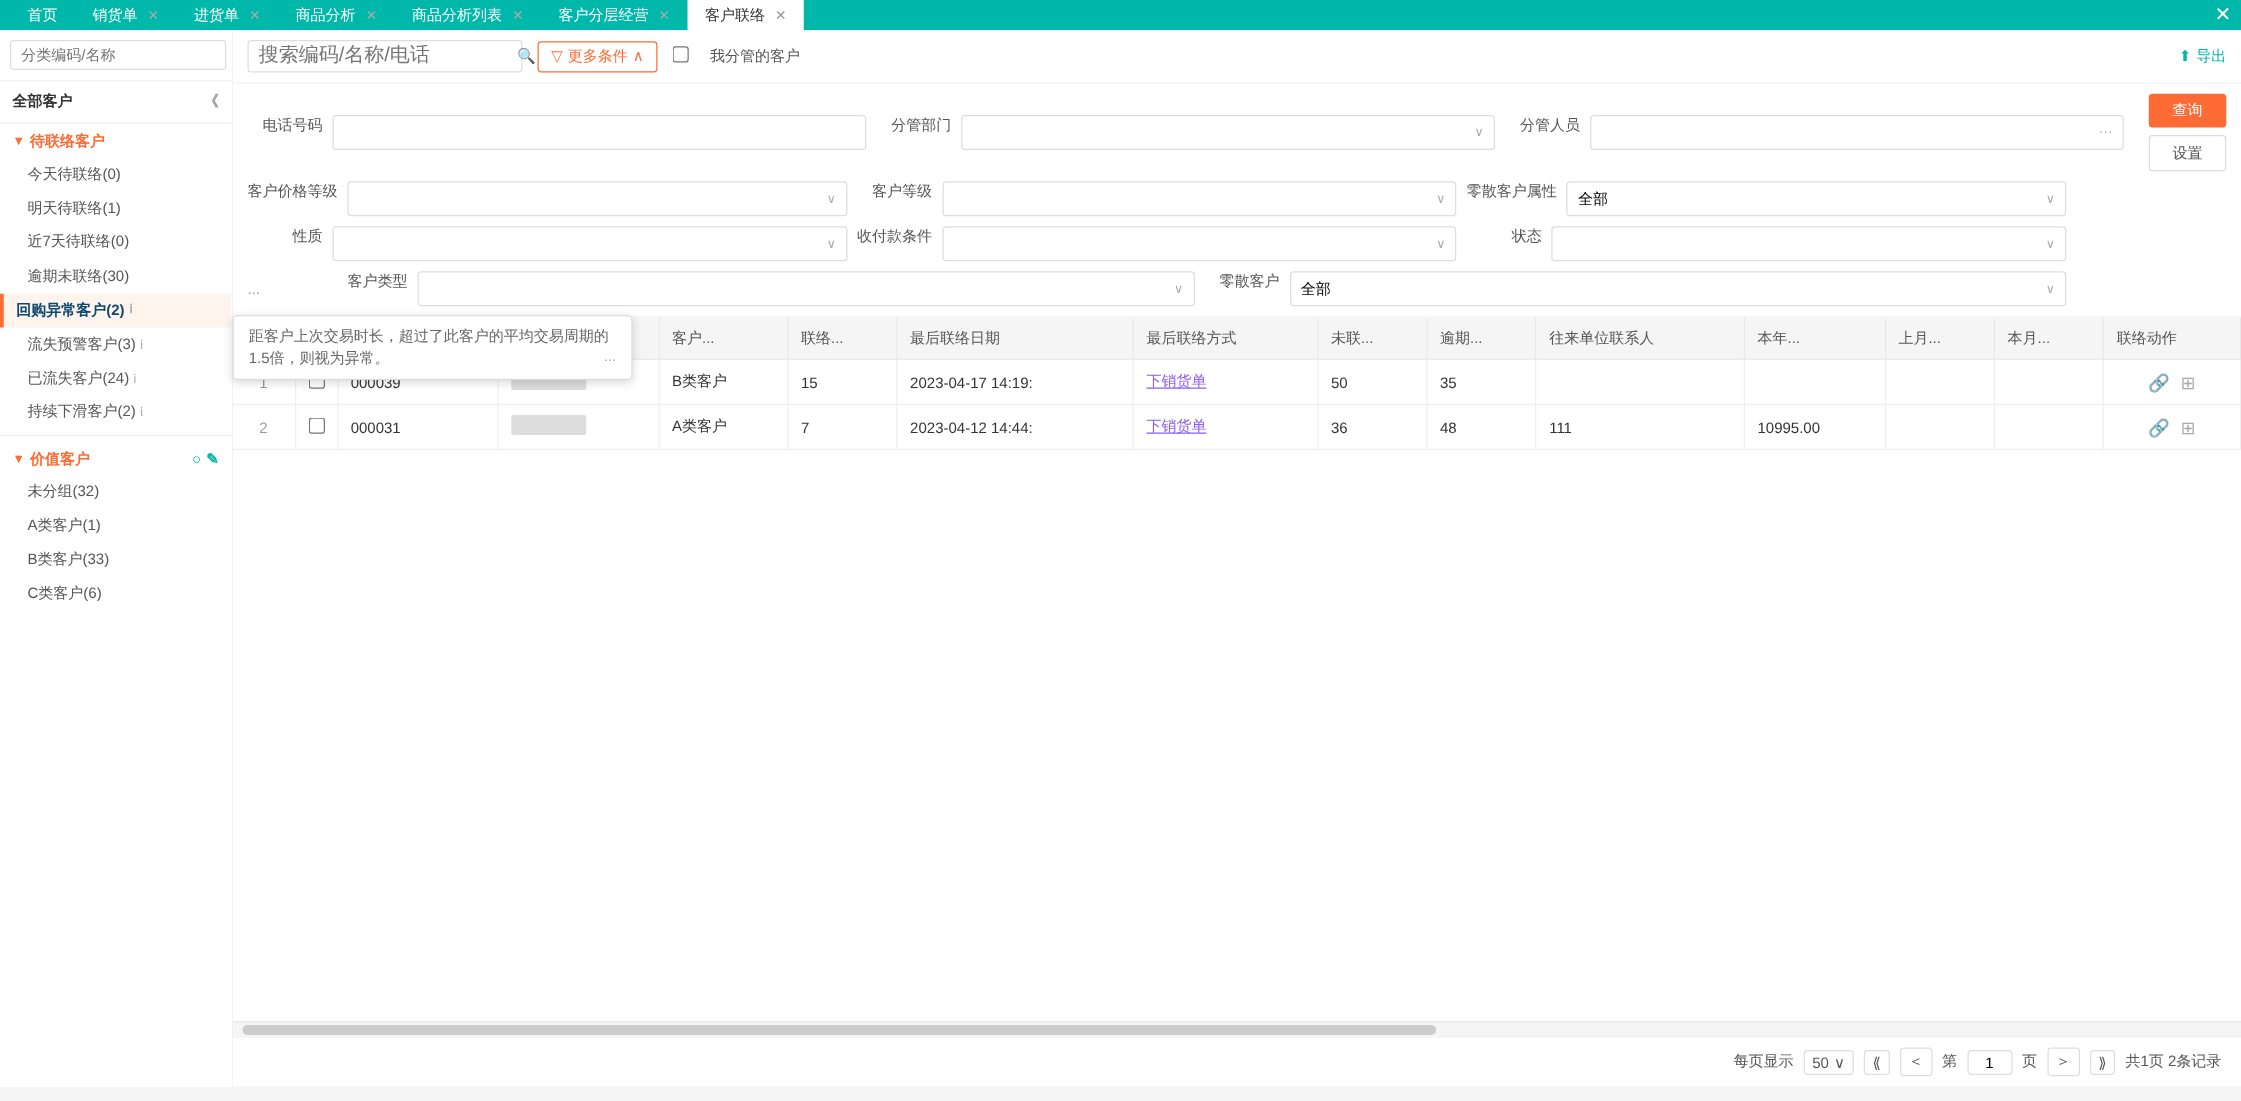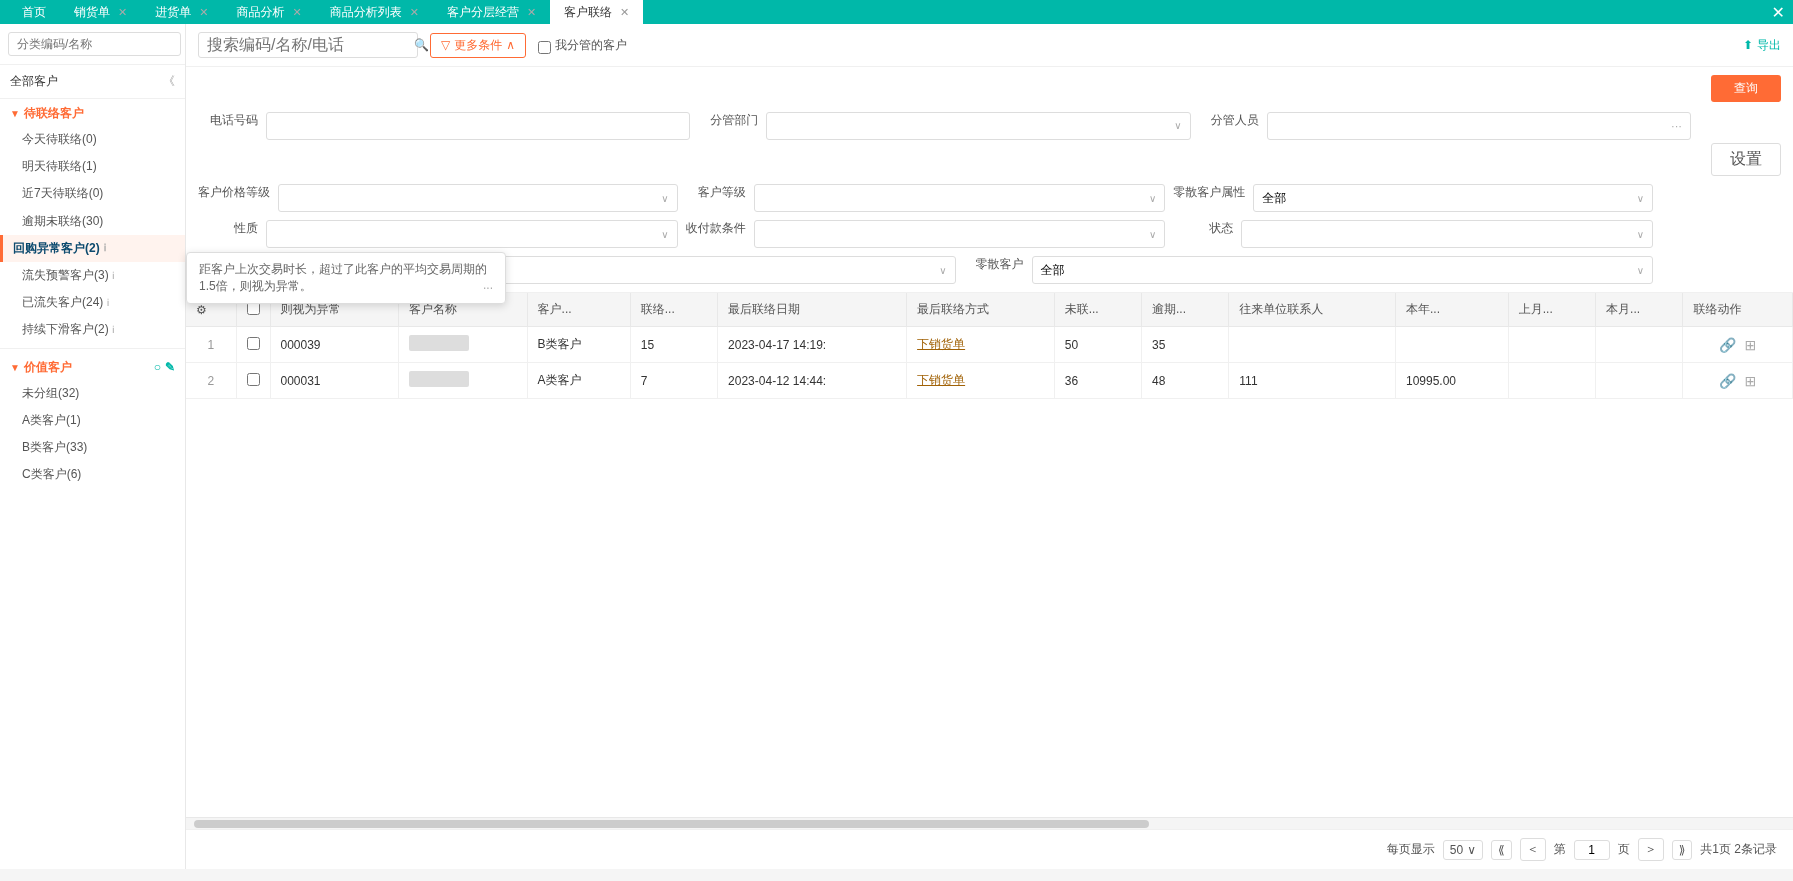--- a/index.html
+++ b/index.html
@@ -30,21 +30,21 @@
     .sidebar {
       width: 186px; background: #fff; border-right: 1px solid #e8e8e8;
       display: flex; flex-direction: column; flex-shrink: 0; overflow-y: auto;
     }
     .sidebar-search { display: flex; align-items: center; padding: 8px; border-bottom: 1px solid #f0f0f0; }
     .sidebar-search input { flex: 1; border: 1px solid #ddd; border-radius: 3px; padding: 4px 8px; font-size: 12px; }
     .sidebar-search .search-icon { margin-left: 4px; color: #00b8a9; cursor: pointer; }
 
     .sidebar-section-title {
       display: flex; align-items: center; justify-content: space-between;
-      padding: 8px 10px; font-weight: normal; color: #333; font-size: 13px;
+      padding: 8px 10px; font-weight: bold; color: #333; font-size: 13px;
       border-bottom: 1px solid #f0f0f0;
     }
     .sidebar-section-title .expand-icon { color: #999; cursor: pointer; }
 
     .sidebar-group-title {
       display: flex; align-items: center; padding: 6px 10px 4px 10px;
       color: #ff6b35; font-size: 12px; font-weight: bold; cursor: pointer;
     }
     .sidebar-group-title .arrow { font-size: 10px; margin-right: 4px; }
 
@@ -81,21 +81,21 @@
     .search-bar .search-input-wrap {
       display: flex; align-items: center; border: 1px solid #ddd; border-radius: 3px;
       padding: 3px 8px; width: 220px;
     }
     .search-bar .search-input-wrap input { border: none; outline: none; flex: 1; font-size: 12px; }
     .search-bar .search-icon { color: #00b8a9; cursor: pointer; }
     .search-bar .filter-btn {
       display: flex; align-items: center; gap: 4px; color: #ff6b35; cursor: pointer;
       border: 1px solid #ff6b35; border-radius: 3px; padding: 3px 10px;
     }
-    .search-bar .my-customers { display: flex; align-items: flex-end; gap: 4px; color: #555; cursor: pointer; }
+    .search-bar .my-customers { display: flex; align-items: flex-start; gap: 17px; color: #555; cursor: pointer; }
     .search-bar .export-btn {
       margin-left: auto; display: flex; align-items: center; gap: 4px;
       color: #00b8a9; cursor: pointer;
     }
 
     
     .filter-area {
       background: #fff; padding: 8px 12px; border-bottom: 1px solid #f0f0f0;
     }
     .filter-row { display: flex; align-items: center; gap: 8px; margin-bottom: 8px; }
@@ -116,38 +116,38 @@
     }
     .filter-more { color: #999; cursor: pointer; }
 
     .filter-right-btns { display: flex; flex-direction: column; gap: 6px; margin-left: 12px; }
     .btn-query {
       background: #ff6b35; color: #fff; border: none; border-radius: 3px;
       padding: 5px 18px; cursor: pointer; font-size: 12px;
     }
     .btn-settings {
       background: #fff; color: #555; border: 1px solid #ddd; border-radius: 3px;
-      padding: 5px 18px; cursor: pointer; font-size: 16px; margin-top: 35px;
+      padding: 5px 18px; cursor: pointer; font-size: 12px;
     }
 
     
     .table-area { flex: 1; overflow: auto; background: #fff; }
     table { width: 100%; border-collapse: collapse; }
     thead tr { background: #f5f5f5; }
     th {
       padding: 8px 10px; text-align: left; font-weight: normal; color: #555;
       border-bottom: 1px solid #e8e8e8; border-right: 1px solid #e8e8e8;
       white-space: nowrap; font-size: 12px;
     }
     th:first-child { width: 50px; }
     td {
       padding: 8px 10px; border-bottom: 1px solid #f0f0f0; border-right: 1px solid #f0f0f0;
       color: #333; font-size: 12px; white-space: nowrap;
     }
-    .link-text { color: #a16207; text-decoration: underline; cursor: pointer; }
+    .link-text { color: #8b5cf6; text-decoration: underline; cursor: pointer; }
     .row-actions { display: flex; gap: 8px; justify-content: center; }
     .action-icon { color: #aaa; cursor: pointer; font-size: 14px; }
     .row-num { color: #999; text-align: center; }
 
     
     .scroll-track {
       height: 12px; background: #f5f5f5; border-top: 1px solid #e8e8e8;
       display: flex; align-items: center; padding: 0 8px;
     }
     .scroll-thumb {

